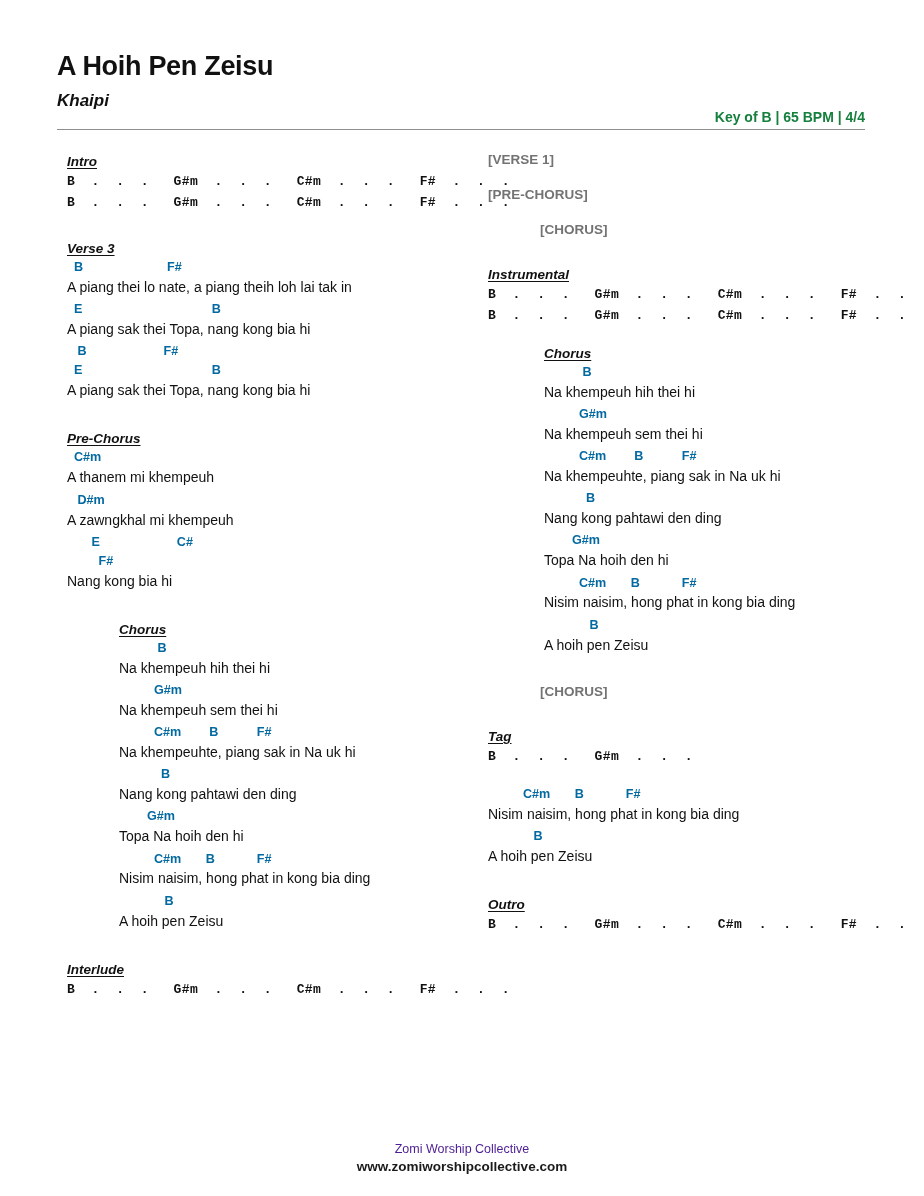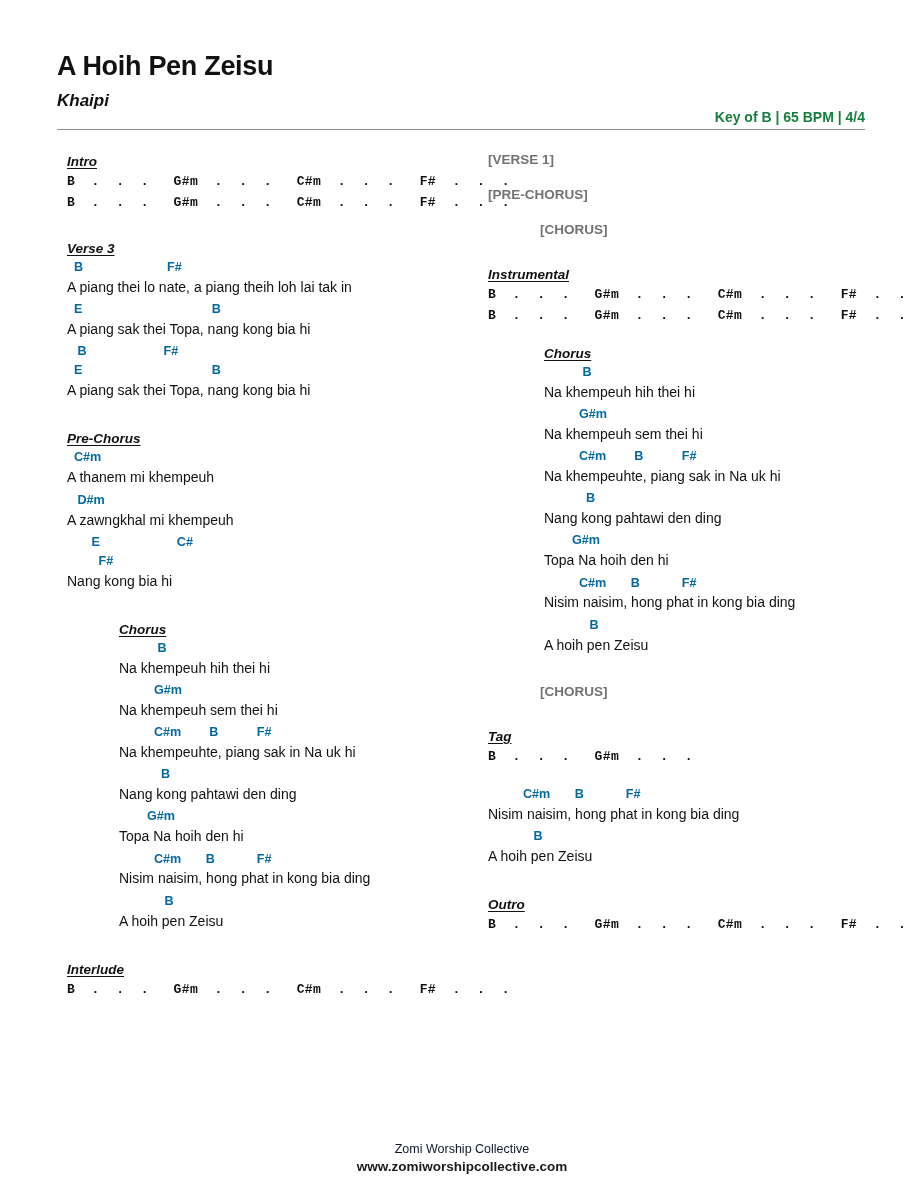--- a/index.html
+++ b/index.html
@@ -110,21 +110,21 @@
 
   
   .footer {
     position:absolute;
     left:0; right:0;
     bottom: 22px;
     text-align:center;
   }
   .footer-org {
     font-size: 12.5px;
-    color: #0f172a;
+    color: #4c1d95;
     margin: 0 0 3px 0;
   }
   .footer-url {
     font-size: 13.5px;
     font-weight: 700;
     color: #1a1a1a;
     margin: 0;
   }
 </style>
 </head>

